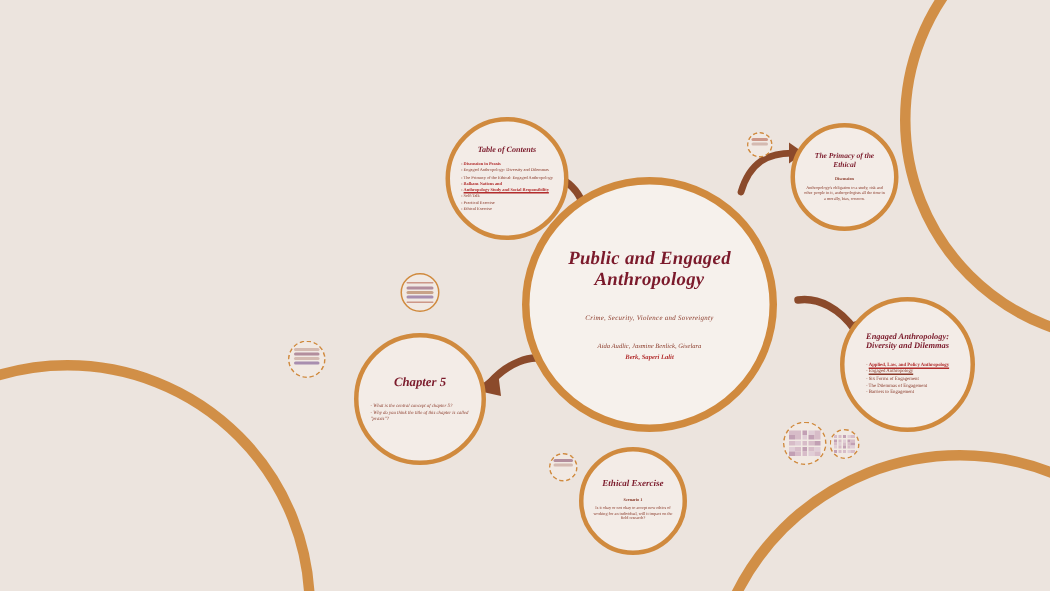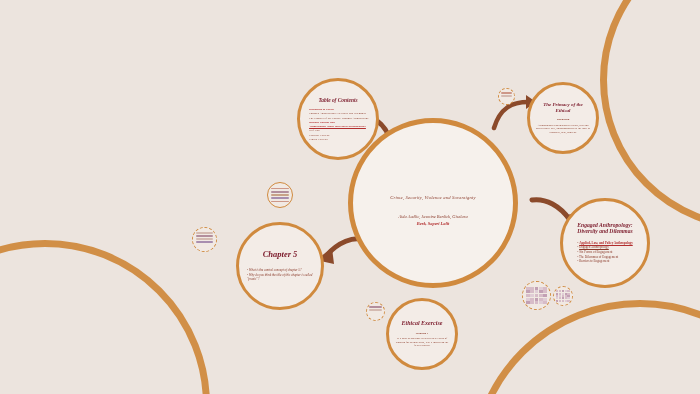--- a/index.html
+++ b/index.html
@@ -194,20 +194,21 @@
     <path d="M4,10 C18,8 32,16 42,30" stroke="#8b4a2b" stroke-width="5" fill="none" stroke-linecap="round"></path>
     <path d="M36,26 L50,40 L50,22 Z" fill="#8b4a2b"></path>
   </svg>
 
   <svg class="arrow" style="left:310px; top:230px;" width="58" height="48" viewBox="0 0 58 48">
     <path d="M54,10 C44,6 28,12 16,26" stroke="#8b4a2b" stroke-width="5" fill="none" stroke-linecap="round"></path>
     <path d="M22,18 L6,30 L24,34 Z" fill="#8b4a2b"></path>
   </svg>
 
   <div class="node" id="main-node">
+    <div class="n-title">Public and Engaged Anthropology</div>
     <div class="m-subtitle">Crime, Security, Violence and Sovereignty</div>
     <div class="m-authors">
       <div>Aida Audlic, Jasmine Benlick, Giselara</div>
       <div class="hl">Berk, Saperi Lalit</div>
     </div>
   </div>
 
   <div class="node ring" id="toc-node">
     <div class="n-title">Table of Contents</div>
     <ul class="bullets">

